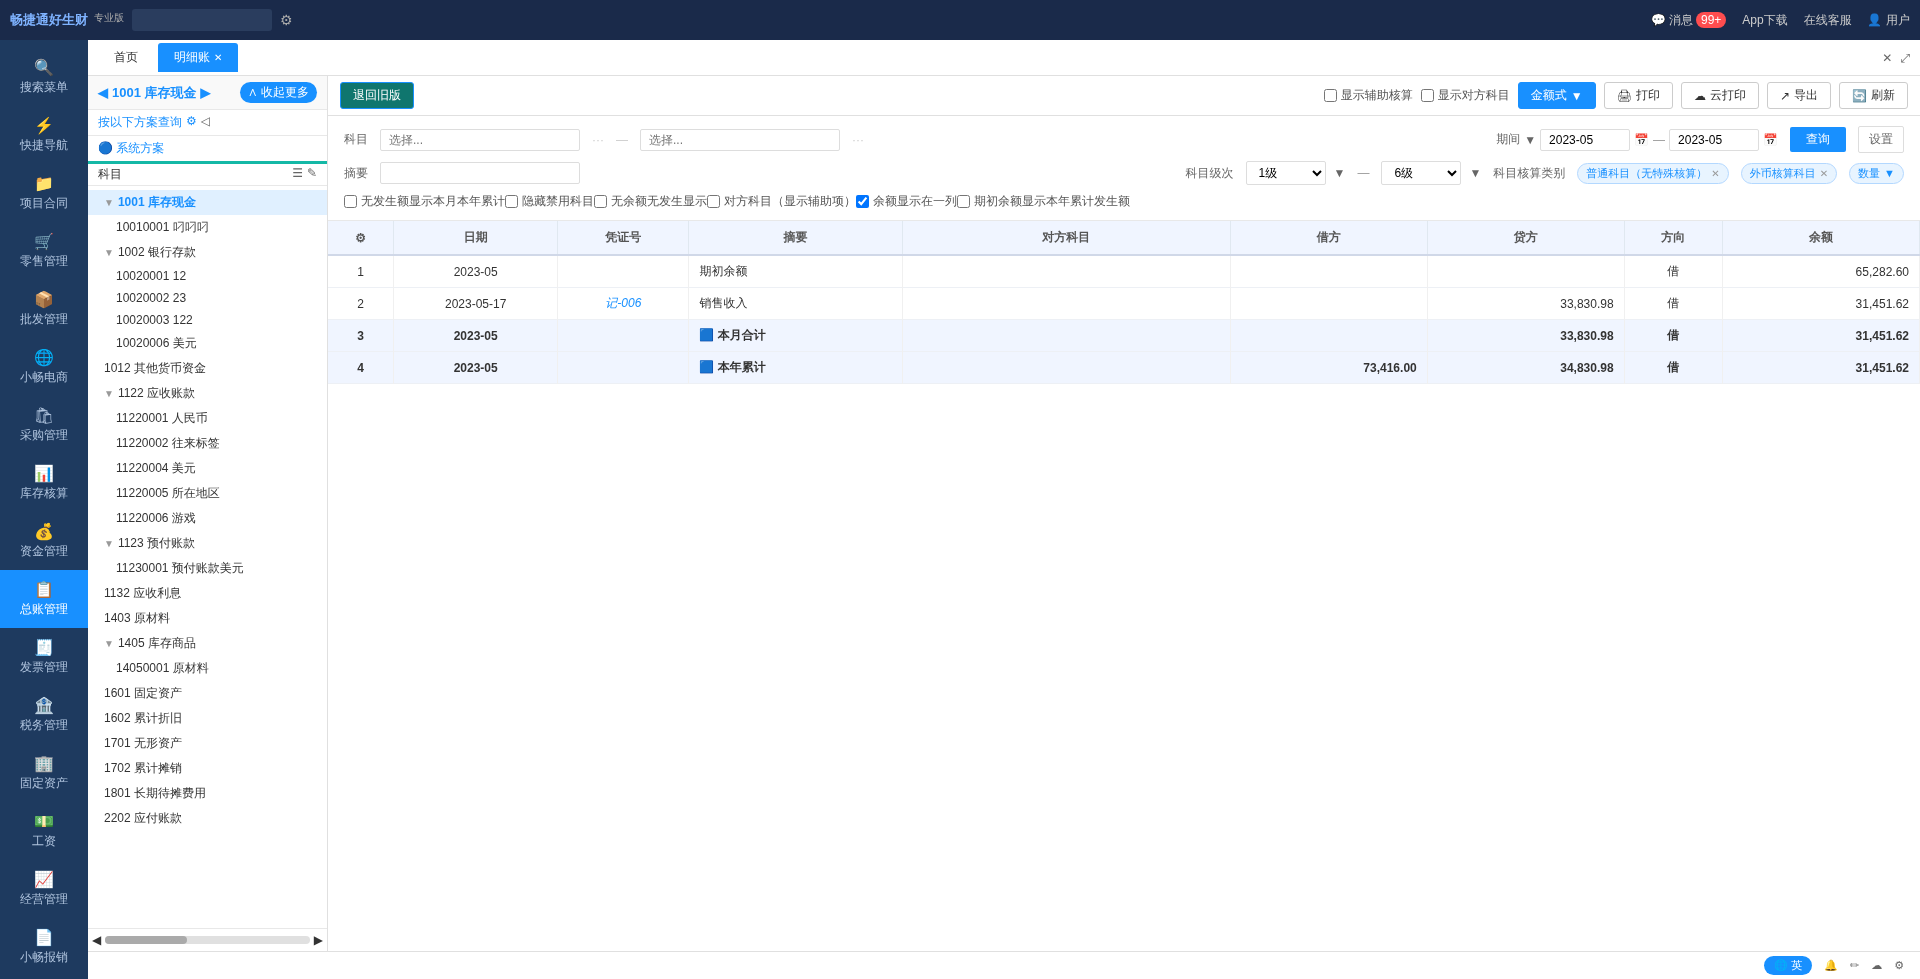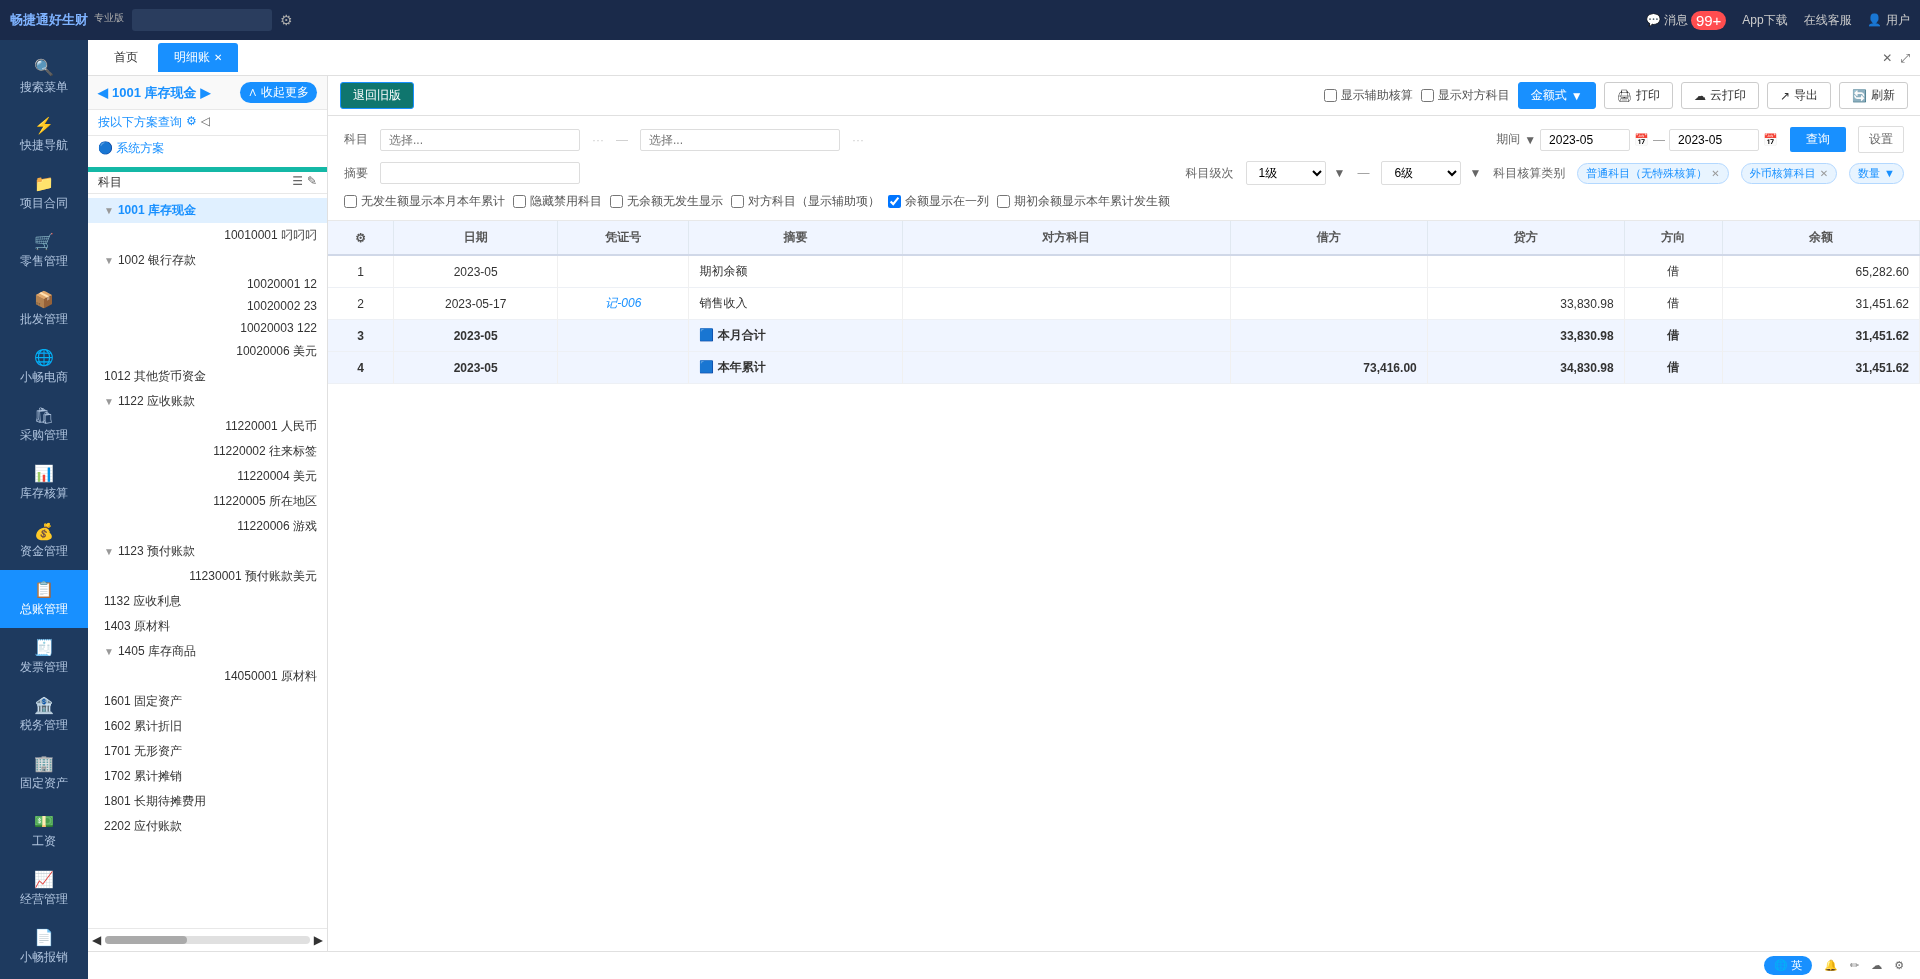--- a/index.html
+++ b/index.html
@@ -6,21 +6,21 @@
     body { font-family: 'Microsoft YaHei', Arial, sans-serif; font-size: 12px; background: #f0f2f5; color: #333; overflow: hidden; height: 979px; width: 1920px; }
 
     
     .top-bar { height: 40px; background: #1a2a4a; display: flex; align-items: center; padding: 0 10px; color: #fff; justify-content: space-between; }
     .top-bar-left { display: flex; align-items: center; gap: 8px; }
     .logo-area { display: flex; gap: 6px; }
     .logo-text { color: #7fb3ff; font-size: 13px; font-weight: bold; }
     .logo-sub { color: #aaa; font-size: 10px; }
     .top-search { background: #2a3d5e; border: none; color: #ccc; padding: 4px 10px; border-radius: 3px; width: 140px; font-size: 12px; }
     .top-bar-right { display: flex; align-items: center; gap: 16px; font-size: 12px; color: #ccc; }
-    .badge { background: #ff4d4f; color: #fff; border-radius: 10px; padding: 1px 5px; font-size: 15px; }
+    .badge { background: #ff4d4f; color: #fff; border-radius: 10px; padding: 1px 5px; font-size: 12px; }
     .demo-link { color: #7fb3ff; cursor: pointer; }
 
     
     .main-layout { display: flex; height: calc(979px - 40px); }
 
     
     .sidebar { width: 88px; background: #1e3a5f; color: #ccc; display: flex; flex-direction: column; align-items: center; padding-top: 8px; flex-shrink: 0; }
     .sidebar-item { width: 100%; text-align: center; padding: 10px 4px; cursor: pointer; font-size: 12px; color: #b0c4de; }
     .sidebar-item.active { background: #1890ff; color: #fff; }
     .sidebar-item .icon { font-size: 16px; display: block; margin-bottom: 2px; }
@@ -41,21 +41,21 @@
     
     .tree-panel { width: 240px; background: #fff; border-right: 1px solid #e0e0e0; display: flex; flex-direction: column; overflow: hidden; flex-shrink: 0; }
     .tree-header { padding: 6px 10px; background: #f9f9f9; border-bottom: 1px solid #e8e8e8; display: flex; align-items: center; justify-content: space-between; }
     .tree-header-title { display: flex; align-items: center; gap: 4px; font-size: 13px; color: #1890ff; font-weight: bold; }
     .tree-search-btn { color: #1890ff; cursor: pointer; font-size: 12px; background: #1890ff; color: #fff; border: none; padding: 2px 8px; border-radius: 12px; }
     .tree-toolbar { padding: 4px 10px; border-bottom: 1px solid #e8e8e8; display: flex; align-items: center; justify-content: space-between; font-size: 12px; color: #666; }
     .tree-body { flex: 1; overflow-y: auto; padding: 4px 0; }
     .tree-node { padding: 4px 10px 4px 16px; cursor: pointer; font-size: 12px; color: #333; display: flex; align-items: center; gap: 4px; }
     .tree-node.selected { background: #e0f0ff; color: #1890ff; font-weight: bold; }
     .tree-node .arrow { font-size: 10px; color: #999; }
-    .tree-node-child { padding-left: 44px; justify-content: flex-end; }
+    .tree-node-child { padding-left: 28px; }
     .tree-footer { padding: 4px; border-top: 1px solid #e8e8e8; }
 
     
     .main-content { flex: 1; display: flex; flex-direction: column; overflow: hidden; }
 
     
     .main-toolbar { background: #fff; padding: 6px 12px; border-bottom: 1px solid #e0e0e0; display: flex; align-items: center; justify-content: space-between; }
     .toolbar-left { display: flex; align-items: center; gap: 8px; }
     .toolbar-right { display: flex; align-items: center; gap: 8px; }
     .btn { padding: 4px 12px; border-radius: 3px; cursor: pointer; font-size: 12px; border: 1px solid #ccc; background: #fff; color: #333; display: flex; align-items: center; gap: 4px; }
@@ -98,21 +98,21 @@
     .status-icon { cursor: pointer; }
 
     
     ::-webkit-scrollbar { width: 6px; height: 6px; }
     ::-webkit-scrollbar-track { background: #f0f0f0; }
     ::-webkit-scrollbar-thumb { background: #ccc; border-radius: 3px; }
 
     .query-section { display: flex; flex-direction: column; padding: 10px 16px; background: #fff; border-bottom: 1px solid #e8e8e8; }
     .query-row1 { display: flex; align-items: center; gap: 12px; margin-bottom: 8px; }
     .query-row2 { display: flex; align-items: center; gap: 12px; margin-bottom: 8px; }
-    .query-row3 { display: flex; align-items: center; gap: 8px; }
+    .query-row3 { display: flex; align-items: center; }
     .period-select { display: flex; align-items: center; gap: 4px; }
     .period-input { border: 1px solid #ddd; padding: 3px 8px; font-size: 12px; border-radius: 2px; width: 90px; }
   </style>
 </head>
 <body>
 
 <div class="top-bar">
   <div class="top-bar-left">
     <div class="logo-area">
       <span class="logo-text">畅捷通好生财</span>
@@ -237,21 +237,21 @@
             <span>收起更多</span>
           </button>
         </div>
         <div class="tree-toolbar">
           <div style="display:flex;align-items:flex-start;gap:4px;">
             <span style="color:#1890ff;cursor:pointer;">按以下方案查询</span>
             <span style="color:#1890ff;cursor:pointer;">⚙</span>
             <span style="cursor:pointer;">◁</span>
           </div>
         </div>
-        <div style="padding:4px 10px 10px 10px;border-bottom:5px solid #14b8a6;">
+        <div style="padding:4px 10px 4px 10px;border-bottom:3px solid #14b8a6;">
           <span style="color:#1890ff;cursor:pointer;">🔵</span>
           <span style="color:#1890ff;cursor:pointer;">系统方案</span>
         </div>
         <div style="padding:2px 10px;border-bottom:1px solid #e8e8e8;">
           <span style="color:#333;font-size:12px;">科目</span>
           <span style="float:right;display:flex;gap:4px;align-items:center;">
             <span style="cursor:pointer;color:#666;">☰</span>
             <span style="cursor:pointer;color:#666;">✎</span>
           </span>
         </div>

